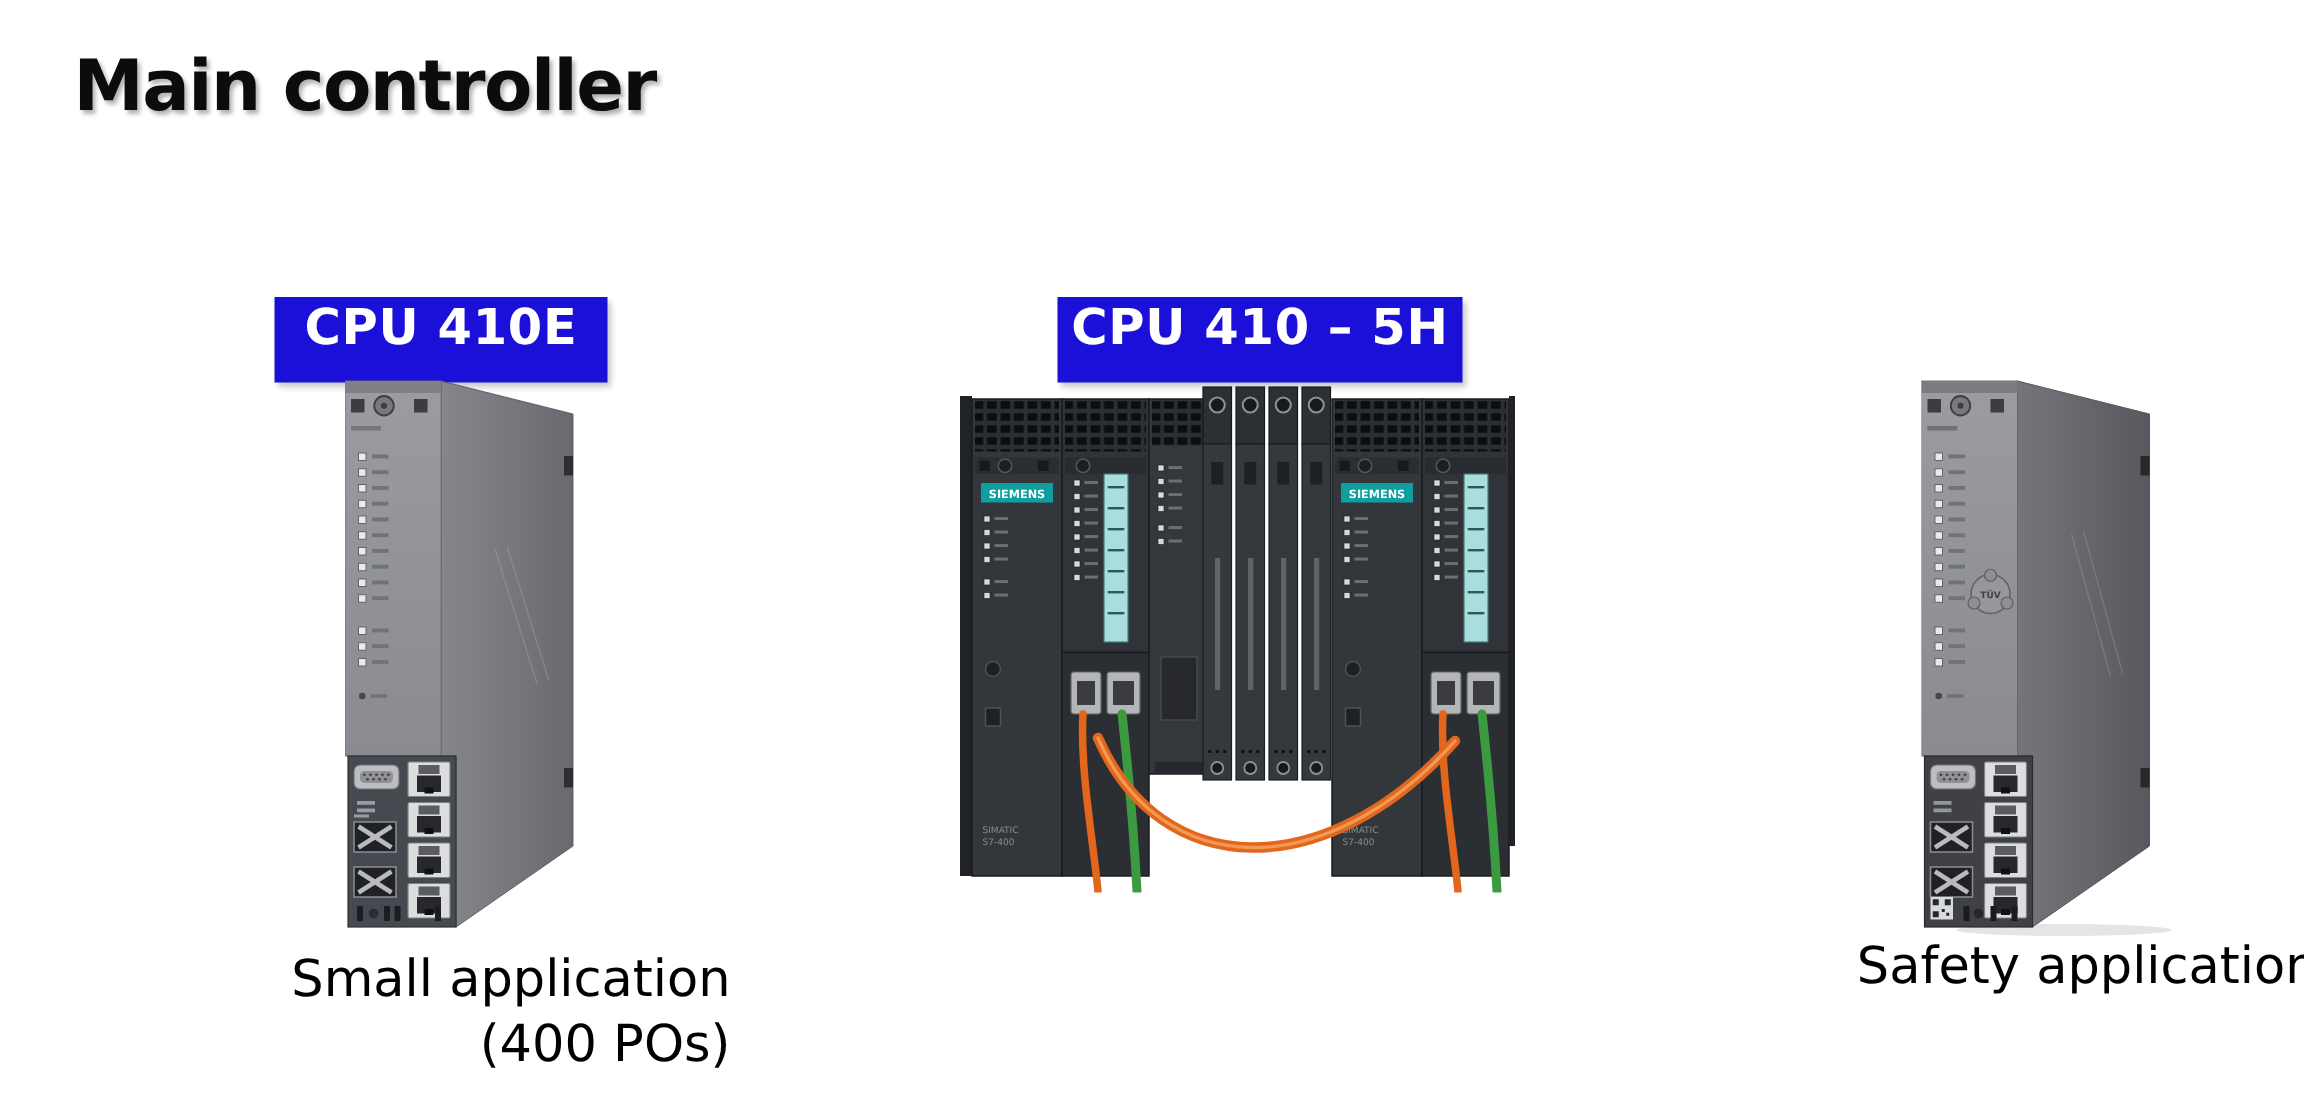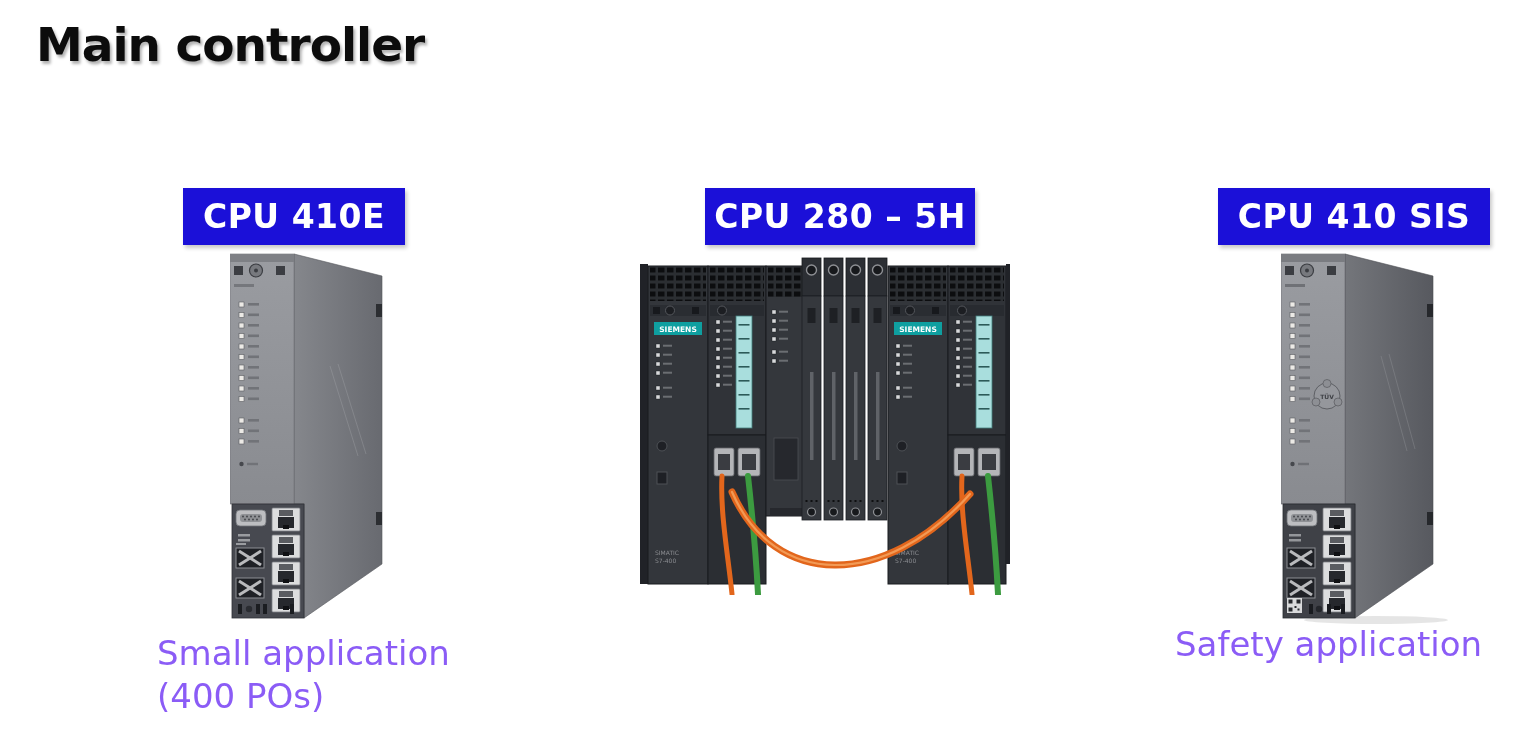--- a/index.html
+++ b/index.html
@@ -1,55 +1,52 @@
 <!DOCTYPE html>
 <html style="--banner-bg: #1b10d8;"><head>
 <meta charset="utf-8">
 <style>
   html,body{margin:0;padding:0;background:#fff;}
   .slide{
     position:relative;width:1536px;height:737px;background:#ffffff;overflow:hidden;
     font-family:"DejaVu Sans","Liberation Sans",sans-serif;
   }
   .title{
-    position:absolute;left:33px;top:14px;margin:3px;
+    position:absolute;left:33px;top:14px;margin:16px;
     font-size:47px;font-weight:700;color:#0c0c0c;letter-spacing:-1px;
     text-shadow:2px 3px 3px rgba(0,0,0,0.30);
   }
   .banner{
-    position:absolute;top:188px;height:57px;background:var(--banner-bg,#1b10d8);
-    display:flex;align-items:center;justify-content:center;
+    position:absolute;top:198px;height:57px;background:var(--banner-bg,#1b10d8);
+    display:flex;justify-content:center;
     box-shadow:2px 3px 4px rgba(0,0,0,0.22);
   }
   .banner span{
     color:#ffffff;font-size:33px;font-weight:700;letter-spacing:0.5px;white-space:nowrap;
   }
   .fig{position:absolute;}
   .fig svg{display:block;width:100%;height:100%;}
   .caption{
-    position:absolute;text-align:left;color:#8b5cf6;
+    position:absolute;text-align:right;color:#000000;
     font-size:34px;line-height:43px;
   }
   svg text{font-family:"DejaVu Sans","Liberation Sans",sans-serif;}
 </style>
 </head>
 <body>
 
 <div class="slide">
 
   <h1 class="title">Main controller</h1>
 
   <div class="banner" style="left:183px;width:222px">
     <span>CPU 410E</span>
   </div>
   <div class="banner" style="left:705px;width:270px">
-    <span>CPU 280 – 5H</span>
-  </div>
-  <div class="banner" style="left:1218px;width:272px">
-    <span>CPU 410 SIS</span>
+    <span>CPU 410 – 5H</span>
   </div>
 
   <div class="fig" style="left:230px;top:246px;width:195px;height:380px">
   <svg viewBox="0 0 195 380">
     <defs>
       <linearGradient id="gPanel" x1="0" y1="0" x2="0" y2="1">
         <stop offset="0" stop-color="#9a9ca1"></stop>
             <stop offset="1" stop-color="#898b90"></stop>
       </linearGradient>
       <linearGradient id="gSide" x1="0" y1="0" x2="1" y2="0">

